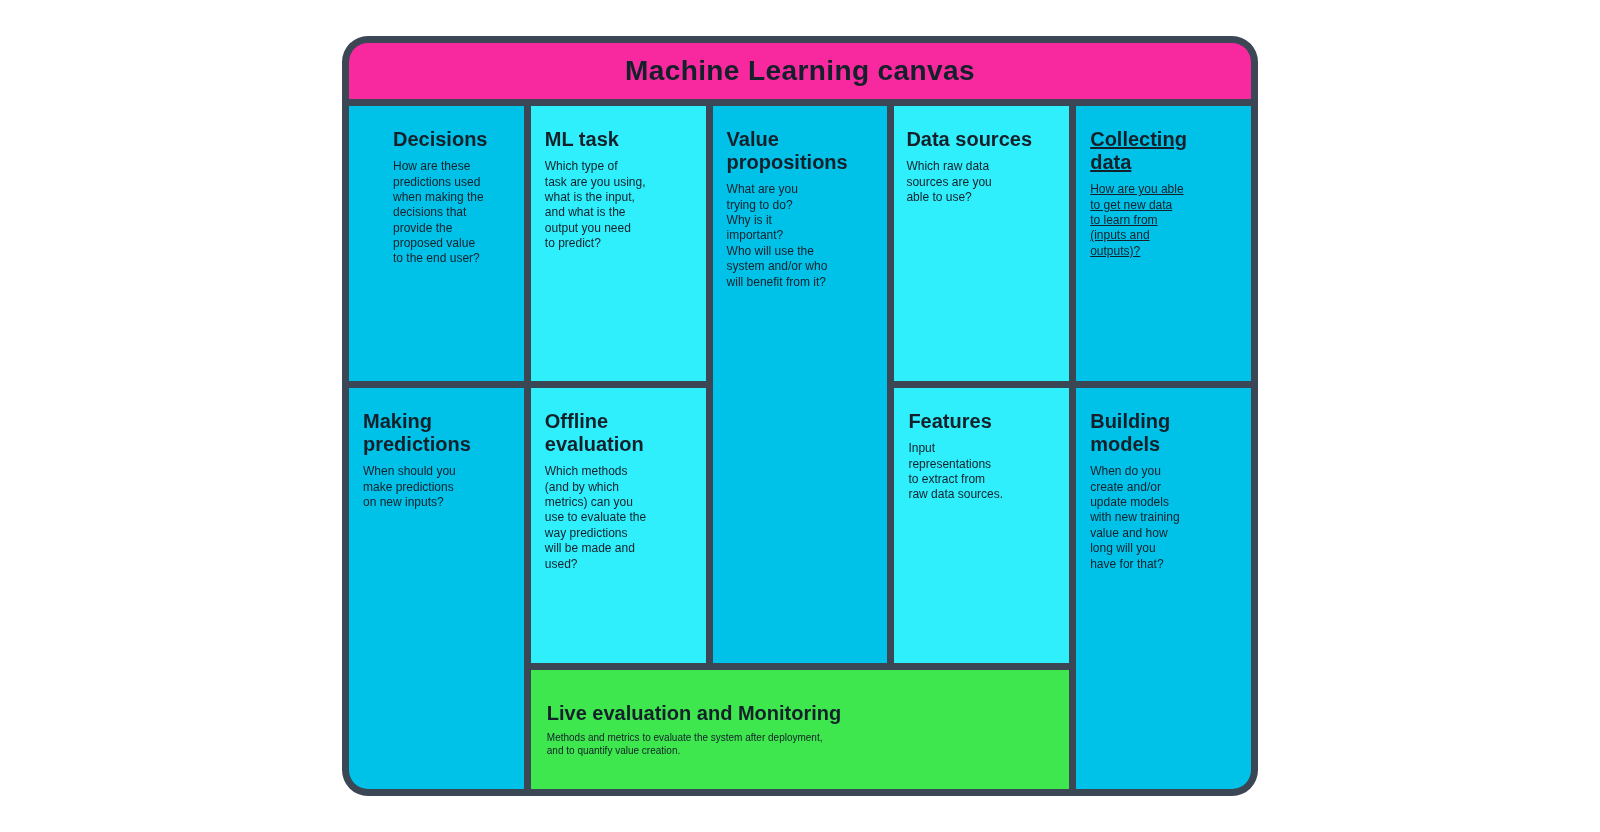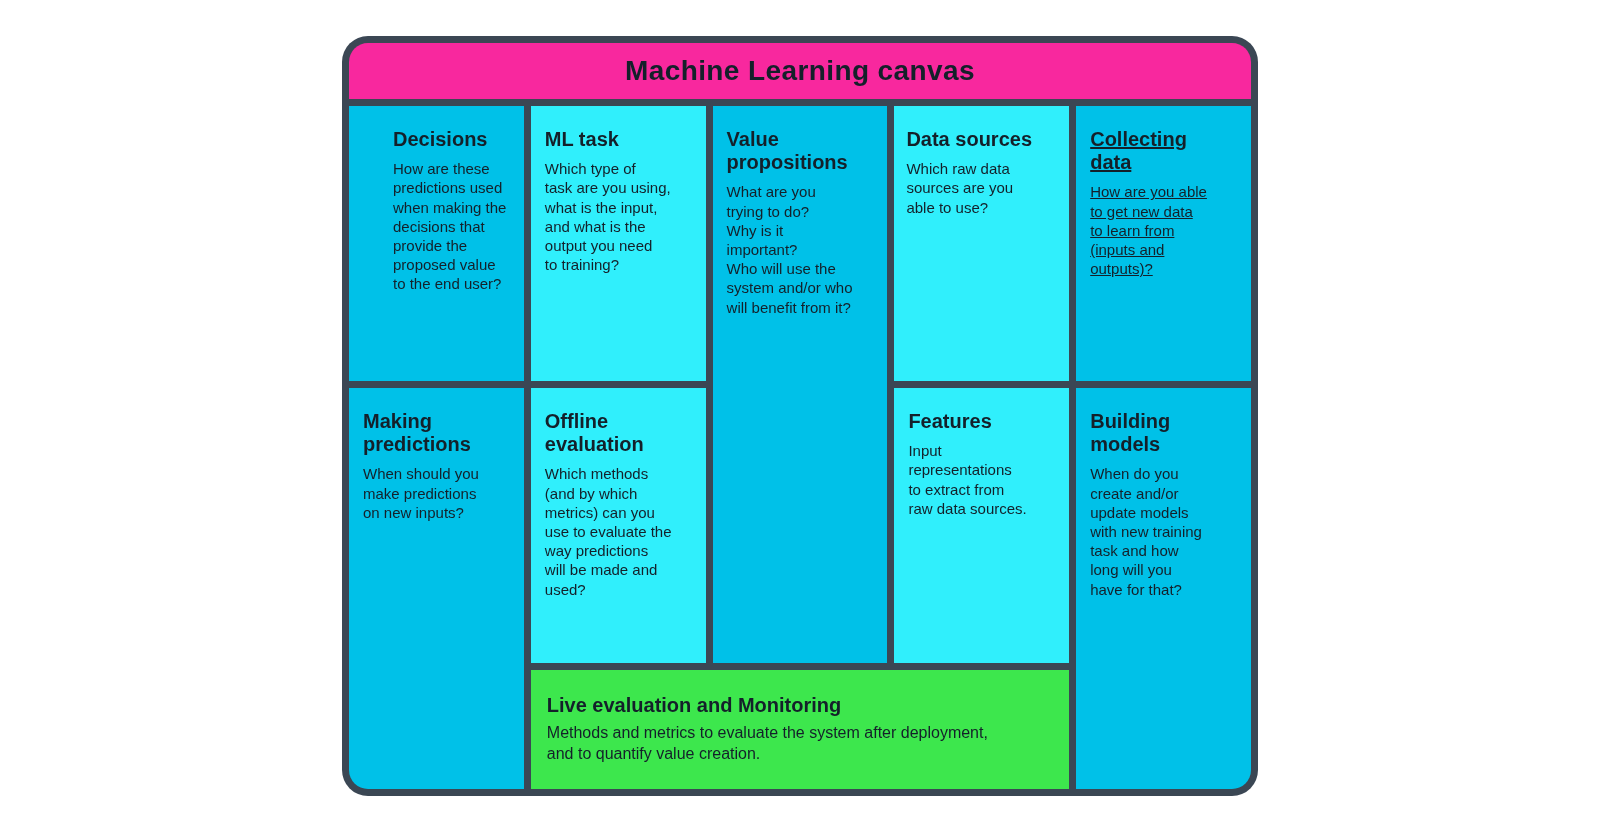--- a/index.html
+++ b/index.html
@@ -60,21 +60,21 @@
   .c-green { background: var(--cell-green, #3DE74D); }
 
   .cell-title {
     font-size: 20px;
     font-weight: 700;
     line-height: 1.16;
     margin: 0 0 8px 0;
     white-space: pre-line;
   }
   .cell-desc {
-    font-size: 15px;
+    font-size: 12px;
     line-height: 1.28;
     margin: 0;
     white-space: pre-line;
   }
 
   
   .cell-decisions          { grid-column: 1; grid-row: 1; padding-left: 44px; }
   .cell-ml-task            { grid-column: 2; grid-row: 1; }
   .cell-value-propositions { grid-column: 3; grid-row: 1 / span 2; }
   .cell-data-sources       { grid-column: 4; grid-row: 1; padding-left: 12px; }
@@ -82,21 +82,21 @@
   .cell-making-predictions { grid-column: 1; grid-row: 2 / span 2; border-radius: 0 0 0 19px; }
   .cell-offline-evaluation { grid-column: 2; grid-row: 2; }
   .cell-features           { grid-column: 4; grid-row: 2; }
   .cell-building-models    { grid-column: 5; grid-row: 2 / span 2; border-radius: 0 0 19px 0; }
   .cell-live-evaluation    {
     grid-column: 2 / span 3; grid-row: 3;
     display: flex; flex-direction: column; justify-content: center;
     padding: 16px 16px;
   }
   .cell-live-evaluation .cell-title { margin-bottom: 6px; }
-  .cell-live-evaluation .cell-desc  { font-size: 16px; line-height: 1.3; }
+  .cell-live-evaluation .cell-desc  { font-size: 10px; line-height: 1.3; }
 </style>
 </head>
 <body>
 
 <div class="stage">
   <div class="board">
 
     <div class="board-header">
       <div class="board-title">Machine Learning canvas</div>
     </div>
@@ -114,21 +114,21 @@
 to the end user?</p>
       </div>
 
       <div class="cell c-light cell-ml-task">
         <h3 class="cell-title">ML task</h3>
         <p class="cell-desc">Which type of
 task are you using,
 what is the input,
 and what is the
 output you need
-to training?</p>
+to predict?</p>
       </div>
 
       <div class="cell c-dark cell-value-propositions">
         <h3 class="cell-title">Value
 propositions</h3>
         <p class="cell-desc">What are you
 trying to do?
 Why is it
 important?
 Who will use the
@@ -181,21 +181,21 @@
 raw data sources.</p>
       </div>
 
       <div class="cell c-dark cell-building-models">
         <h3 class="cell-title">Building
 models</h3>
         <p class="cell-desc">When do you
 create and/or
 update models
 with new training
-task and how
+value and how
 long will you
 have for that?</p>
       </div>
 
       <div class="cell c-green cell-live-evaluation">
         <h3 class="cell-title">Live evaluation and Monitoring</h3>
         <p class="cell-desc">Methods and metrics to evaluate the system after deployment,
 and to quantify value creation.</p>
       </div>
 

